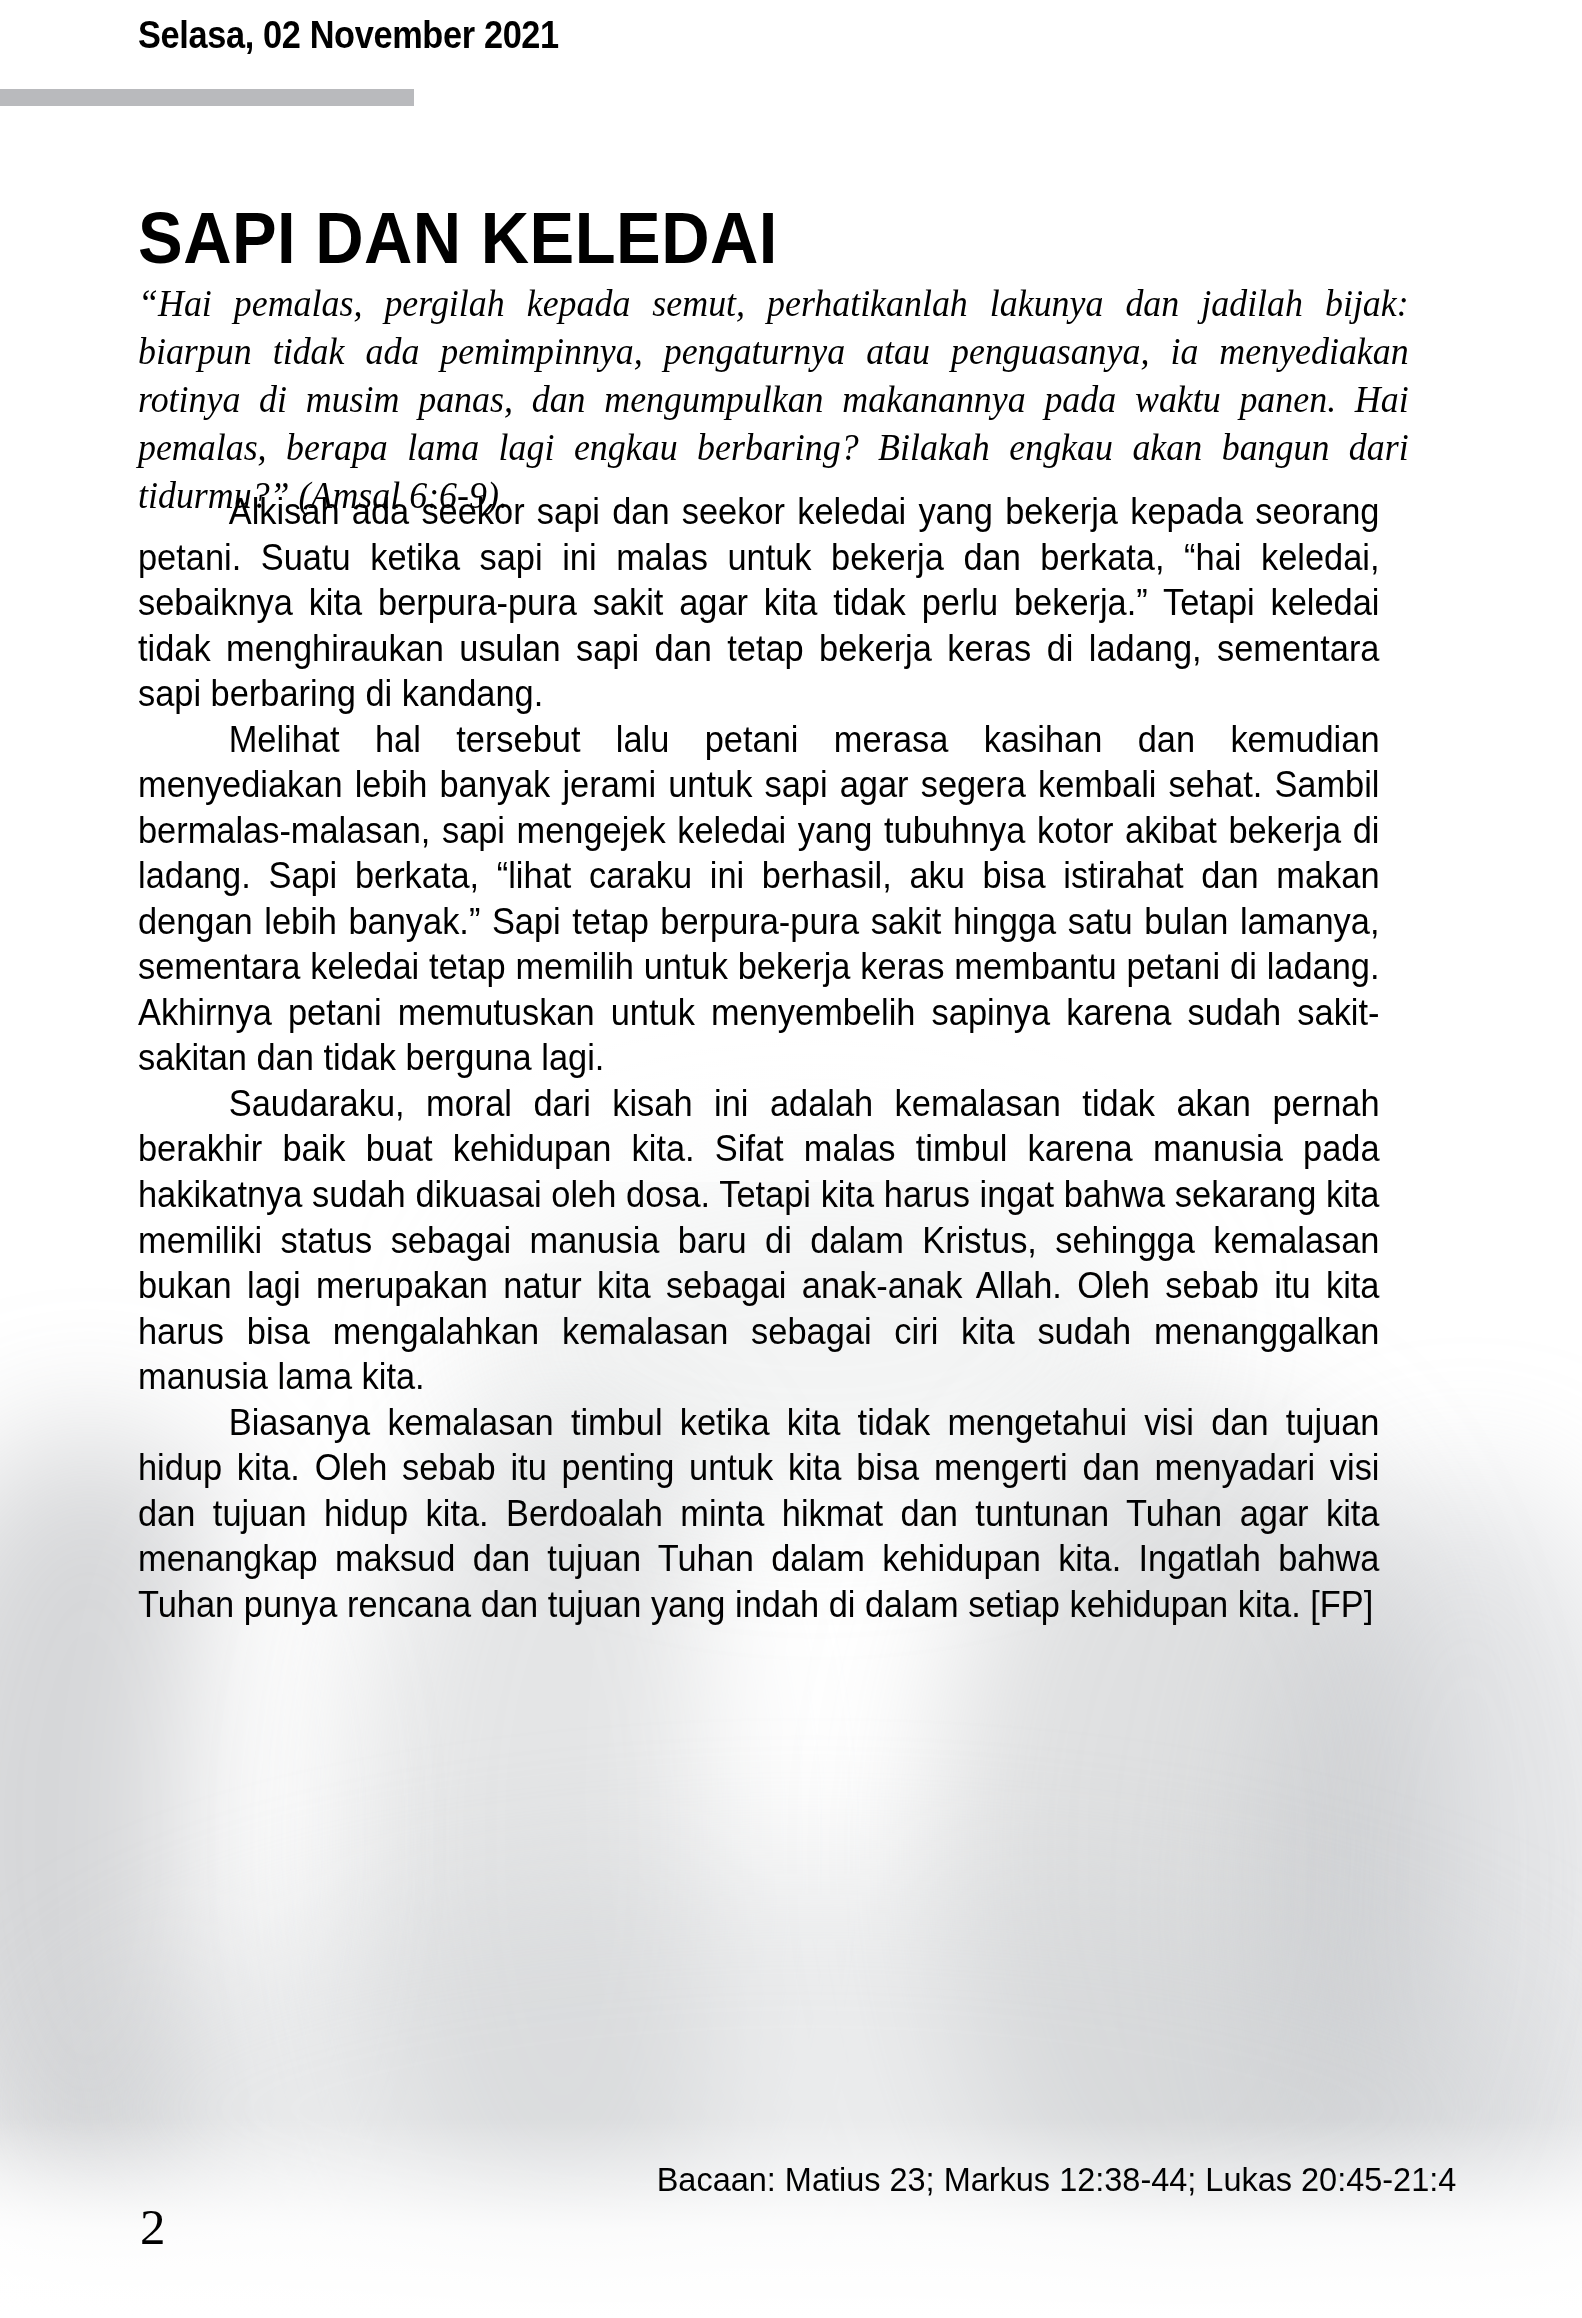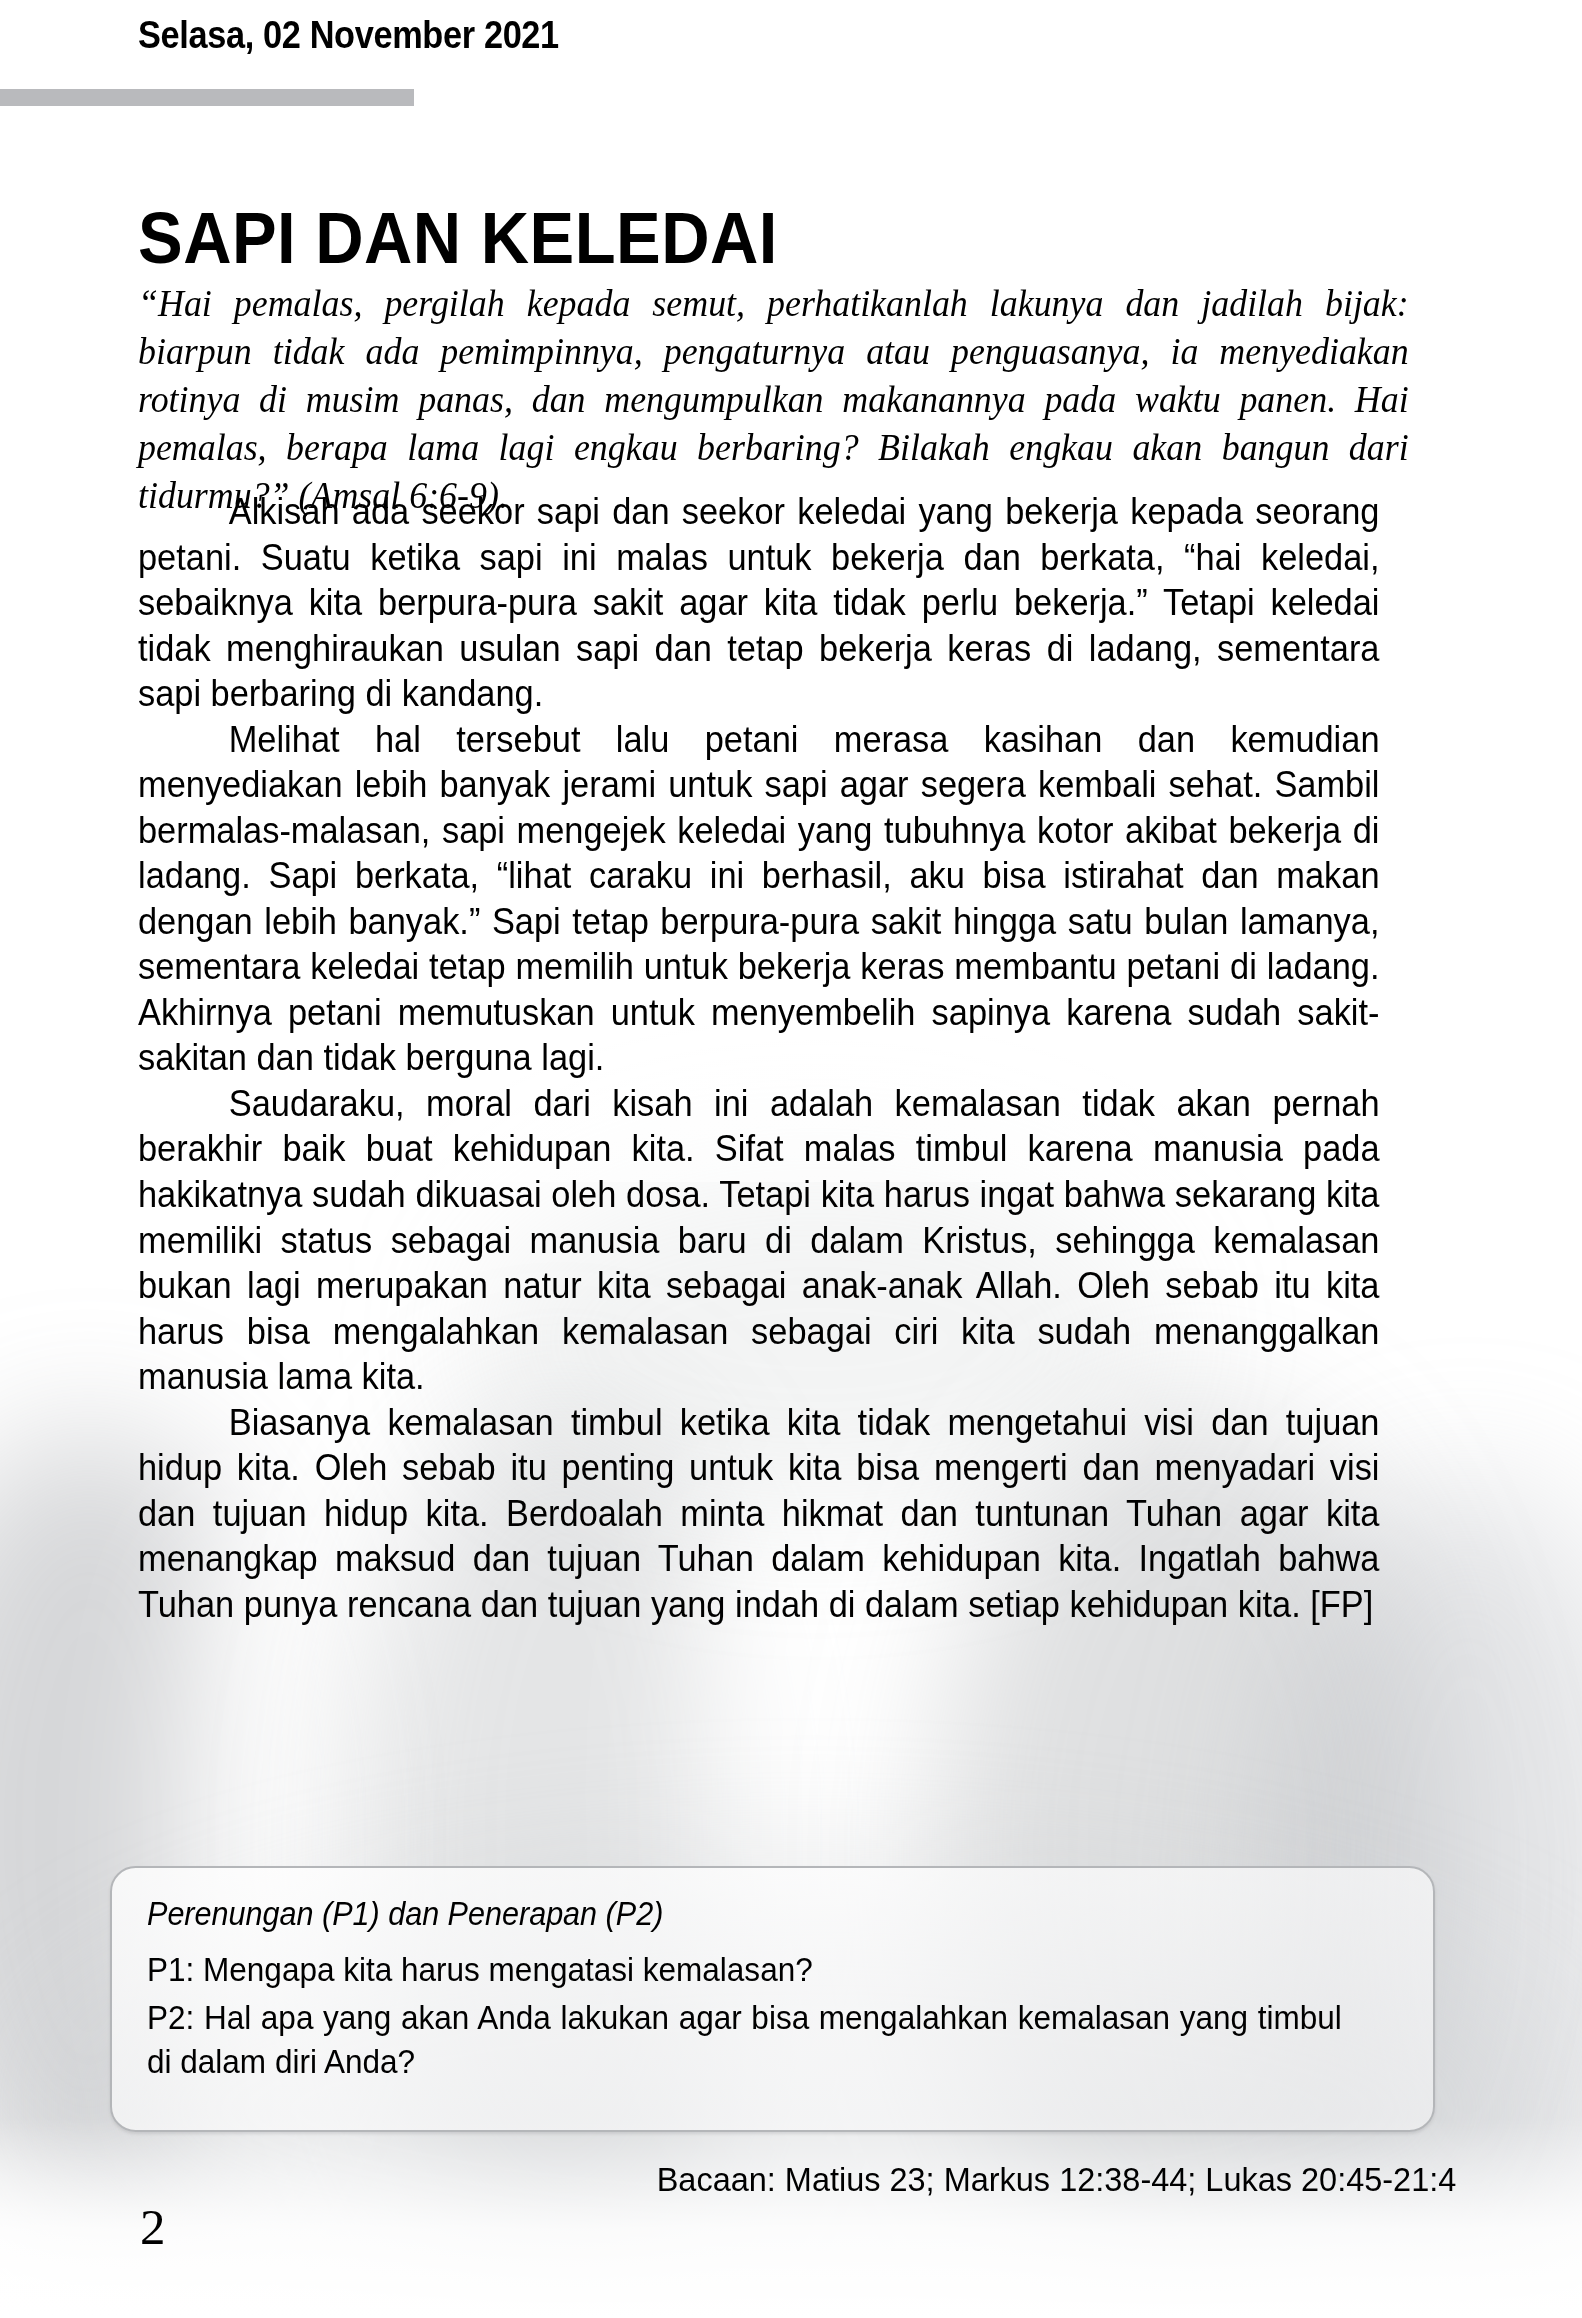--- a/index.html
+++ b/index.html
@@ -218,27 +218,20 @@
 
     <div class="verse">“Hai pemalas, pergilah kepada semut, perhatikanlah lakunya dan jadilah bijak: biarpun tidak ada pemimpinnya, pengaturnya atau penguasanya, ia menyediakan rotinya di musim panas, dan mengumpulkan makanannya pada waktu panen. Hai pemalas, berapa lama lagi engkau berbaring? Bilakah engkau akan bangun dari tidurmu?” (Amsal 6:6-9).</div>
 
     <div class="body-block">
       <p>Alkisah ada seekor sapi dan seekor keledai yang bekerja kepada seorang petani. Suatu ketika sapi ini malas untuk bekerja dan berkata, “hai keledai, sebaiknya kita berpura-pura sakit agar kita tidak perlu bekerja.” Tetapi keledai tidak menghiraukan usulan sapi dan tetap bekerja keras di ladang, sementara sapi berbaring di kandang.</p>
       <p>Melihat hal tersebut lalu petani merasa kasihan dan kemudian menyediakan lebih banyak jerami untuk sapi agar segera kembali sehat. Sambil bermalas-malasan, sapi mengejek keledai yang tubuhnya kotor akibat bekerja di ladang. Sapi berkata, “lihat caraku ini berhasil, aku bisa istirahat dan makan dengan lebih banyak.” Sapi tetap berpura-pura sakit hingga satu bulan lamanya, sementara keledai tetap memilih untuk bekerja keras membantu petani di ladang. Akhirnya petani memutuskan untuk menyembelih sapinya karena sudah sakit-sakitan dan tidak berguna lagi.</p>
       <p>Saudaraku, moral dari kisah ini adalah kemalasan tidak akan pernah berakhir baik buat kehidupan kita. Sifat malas timbul karena manusia pada hakikatnya sudah dikuasai oleh dosa. Tetapi kita harus ingat bahwa sekarang kita memiliki status sebagai manusia baru di dalam Kristus, sehingga kemalasan bukan lagi merupakan natur kita sebagai anak-anak Allah. Oleh sebab itu kita harus bisa mengalahkan kemalasan sebagai ciri kita sudah menanggalkan manusia lama kita.</p>
       <p>Biasanya kemalasan timbul ketika kita tidak mengetahui visi dan tujuan hidup kita. Oleh sebab itu penting untuk kita bisa mengerti dan menyadari visi dan tujuan hidup kita. Berdoalah minta hikmat dan tuntunan Tuhan agar kita menangkap maksud dan tujuan Tuhan dalam kehidupan kita. Ingatlah bahwa Tuhan punya rencana dan tujuan yang indah di dalam setiap kehidupan kita. [FP]</p>
     </div>
 
-    <div class="reflect-box">
-      <div class="reflect-inner">
-        <div class="reflect-heading">Perenungan (P1) dan Penerapan (P2)</div>
-        <div class="reflect-line">P1: Mengapa kita harus mengatasi kemalasan?</div>
-        <div class="reflect-line tight">P2: Hal apa yang akan Anda lakukan agar bisa mengalahkan kemalasan yang timbul di dalam diri Anda?</div>
-      </div>
-    </div>
 
     <div class="bacaan">Bacaan: Matius 23; Markus 12:38-44; Lukas 20:45-21:4</div>
 
     <div class="page-number">2</div>
 
   </div>
 </div>
 
 
 </body></html>

